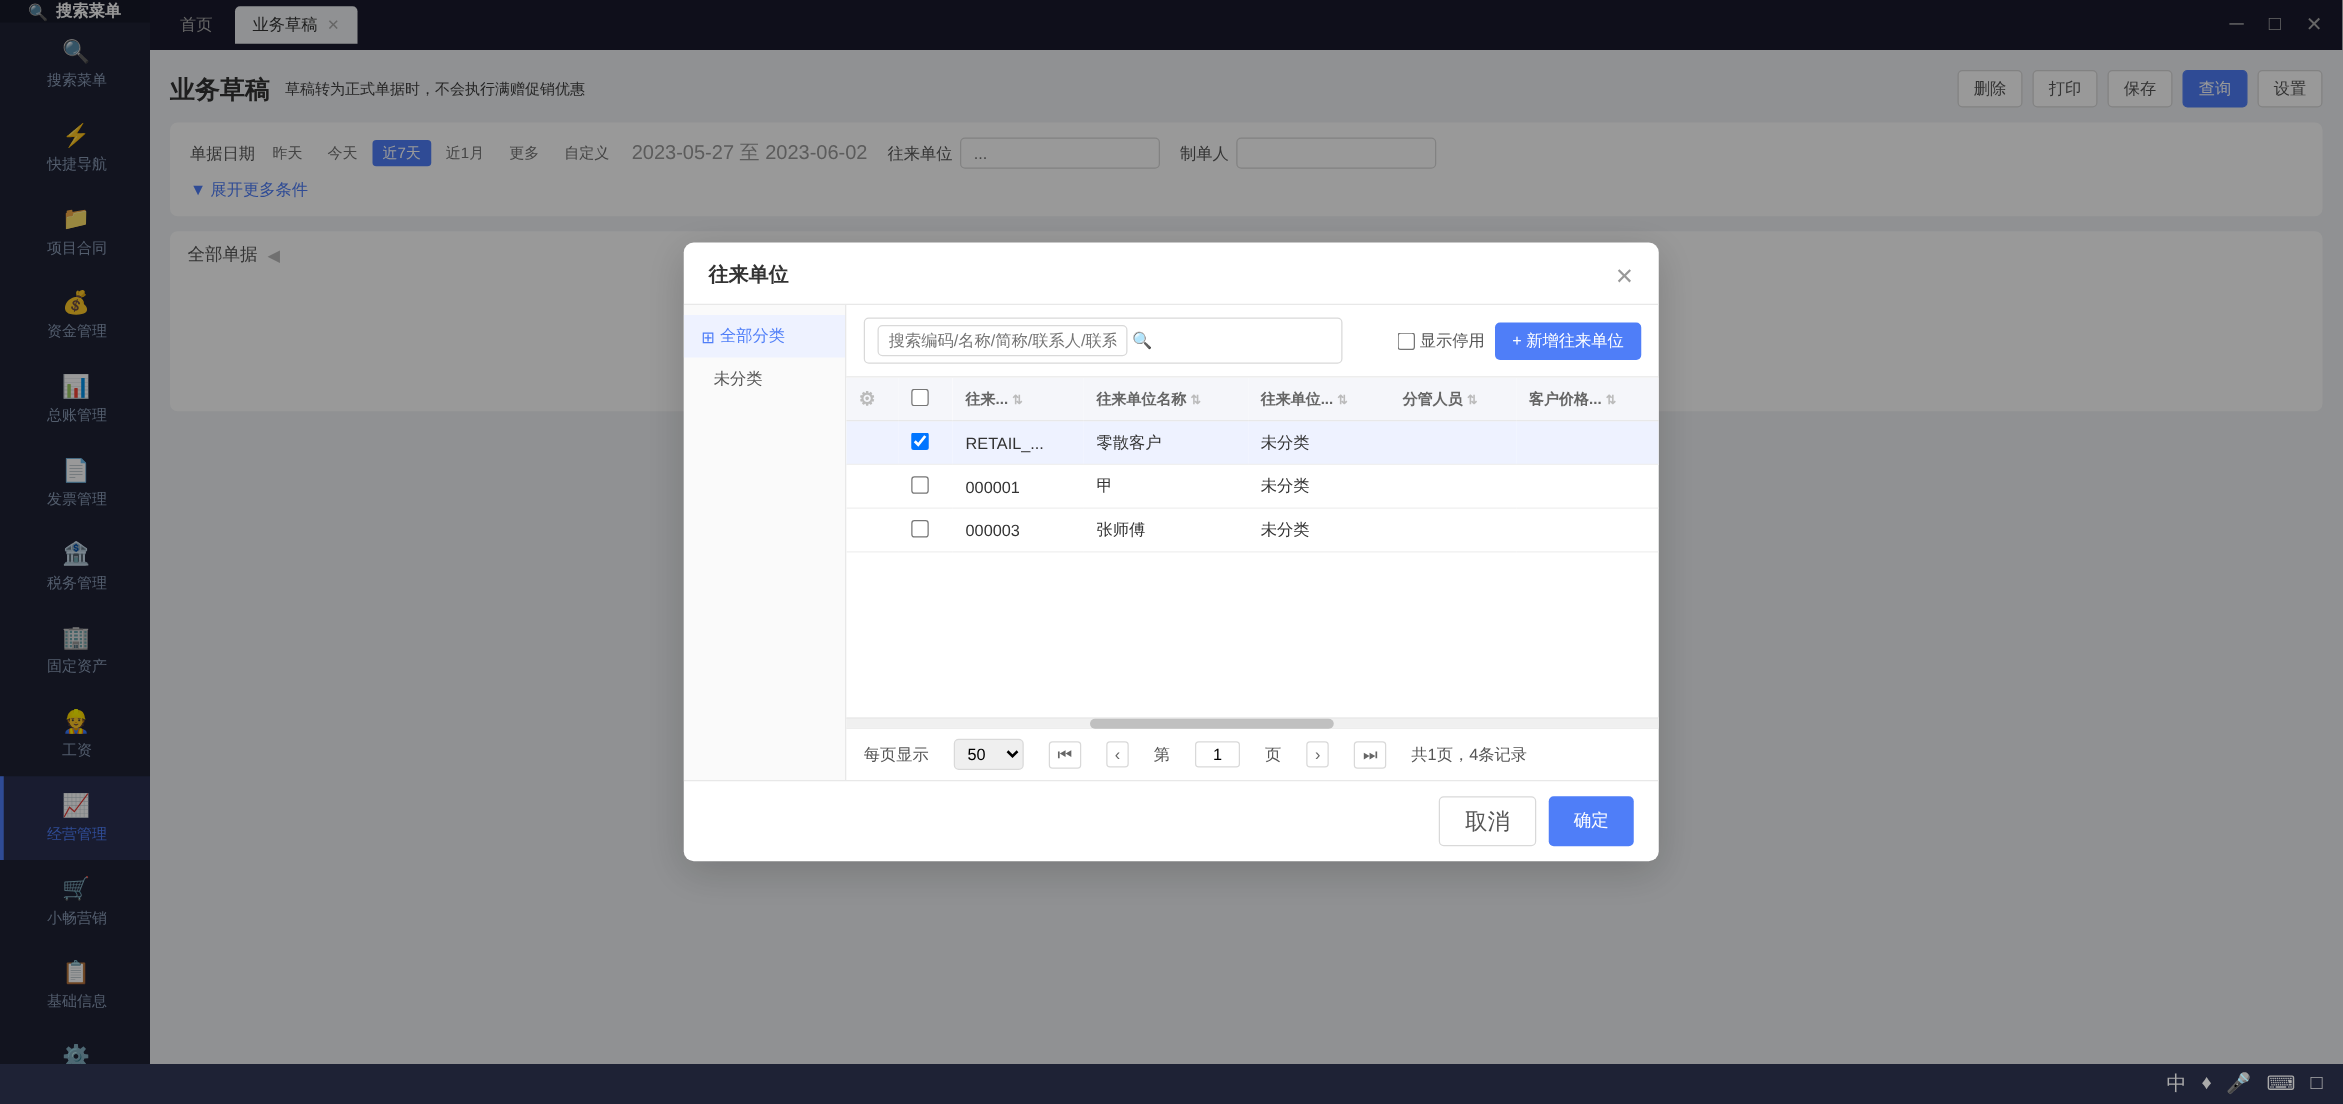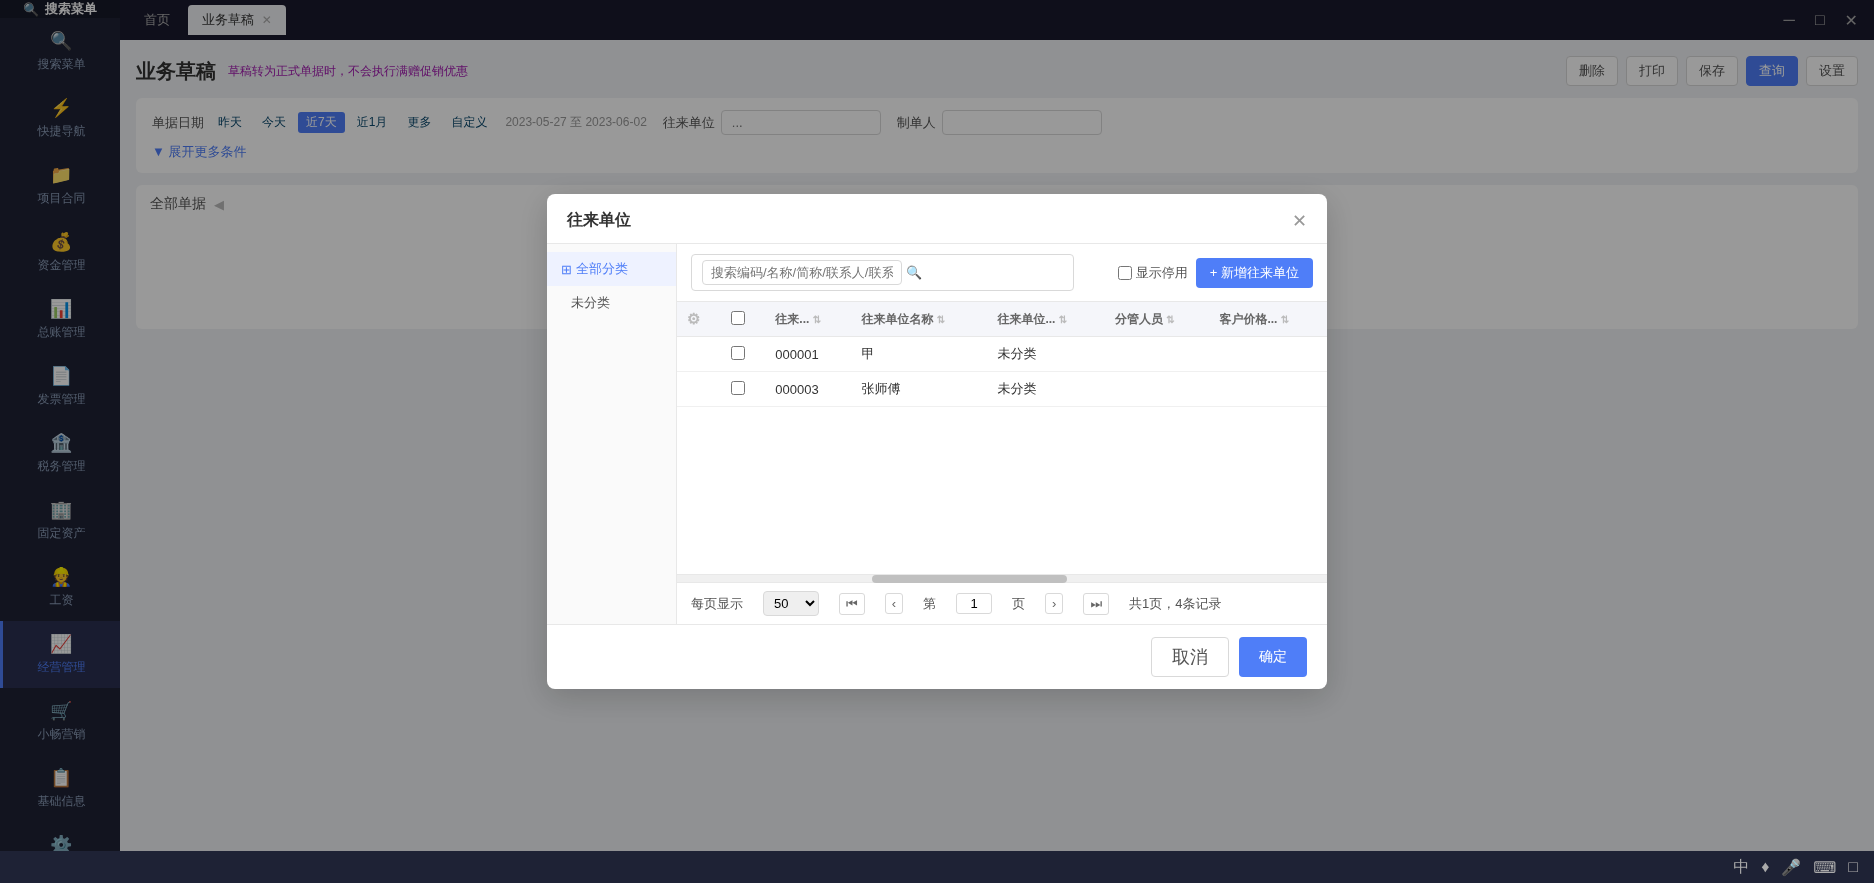--- a/index.html
+++ b/index.html
@@ -104,21 +104,21 @@
       gap: 12px;
       margin-bottom: 12px;
     }
     .bill-title {
       font-size: 20px;
       font-weight: bold;
       color: #333;
     }
     .bill-subtitle {
       font-size: 12px;
-      color: #a21caf;
+      color: #404040;
     }
     .bill-actions {
       margin-left: auto;
       display: flex;
       gap: 8px;
       align-items: center;
       padding-left: 40px;
     }
     .action-btn {
       padding: 5px 12px;
@@ -160,21 +160,21 @@
     }
     .filter-date-tabs {
       display: flex;
       gap: 4px;
     }
     .date-tab {
       padding: 2px 8px;
       border-radius: 3px;
       font-size: 12px;
       cursor: pointer;
-      color: #0c4a6e;
+      color: #737373;
     }
     .date-tab.active {
       background: #4f7ef8;
       color: #fff;
     }
     .filter-input {
       border: 1px solid #d9d9d9;
       border-radius: 4px;
       padding: 4px 10px;
       font-size: 13px;
@@ -542,21 +542,21 @@
         <div class="filter-item">
           <span>单据日期</span>
           <div class="filter-date-tabs">
             <span class="date-tab">昨天</span>
             <span class="date-tab">今天</span>
             <span class="date-tab active">近7天</span>
             <span class="date-tab">近1月</span>
             <span class="date-tab">更多</span>
             <span class="date-tab">自定义</span>
           </div>
-          <span style="font-size:12px;color:#999;margin-left:4px;">2023-05-27 至 2023-06-02</span>
+          <span style="font-size:16px;color:#999;margin-left:4px;">2023-05-27 至 2023-06-02</span>
         </div>
         <div class="filter-item">
           <span>往来单位</span>
           <input class="filter-input" placeholder="..." style="">
         </div>
         <div class="filter-item">
           <span>制单人</span>
           <input class="filter-input" style="">
         </div>
       </div>
@@ -616,20 +616,29 @@
                 <th><span class="settings-icon">⚙</span></th>
                 <th><input type="checkbox" class="cb" style=""></th>
                 <th>往来... <span class="sort-icon">⇅</span></th>
                 <th>往来单位名称 <span class="sort-icon">⇅</span></th>
                 <th>往来单位... <span class="sort-icon">⇅</span></th>
                 <th>分管人员 <span class="sort-icon">⇅</span></th>
                 <th>客户价格... <span class="sort-icon">⇅</span></th>
               </tr>
             </thead>
             <tbody id="dialog-table-body">
+            <tr class="selected">
+      <td></td>
+      <td><input type="checkbox" class="cb" checked="" style=""></td>
+      <td>RETAIL_...</td>
+      <td>零散客户</td>
+      <td>未分类</td>
+      <td></td>
+      <td></td>
+    </tr>
                 <tr>
       <td></td>
       <td><input type="checkbox" class="cb" style=""></td>
       <td>000001</td>
       <td>甲</td>
       <td>未分类</td>
       <td></td>
       <td></td>
     </tr>
                 <tr>

